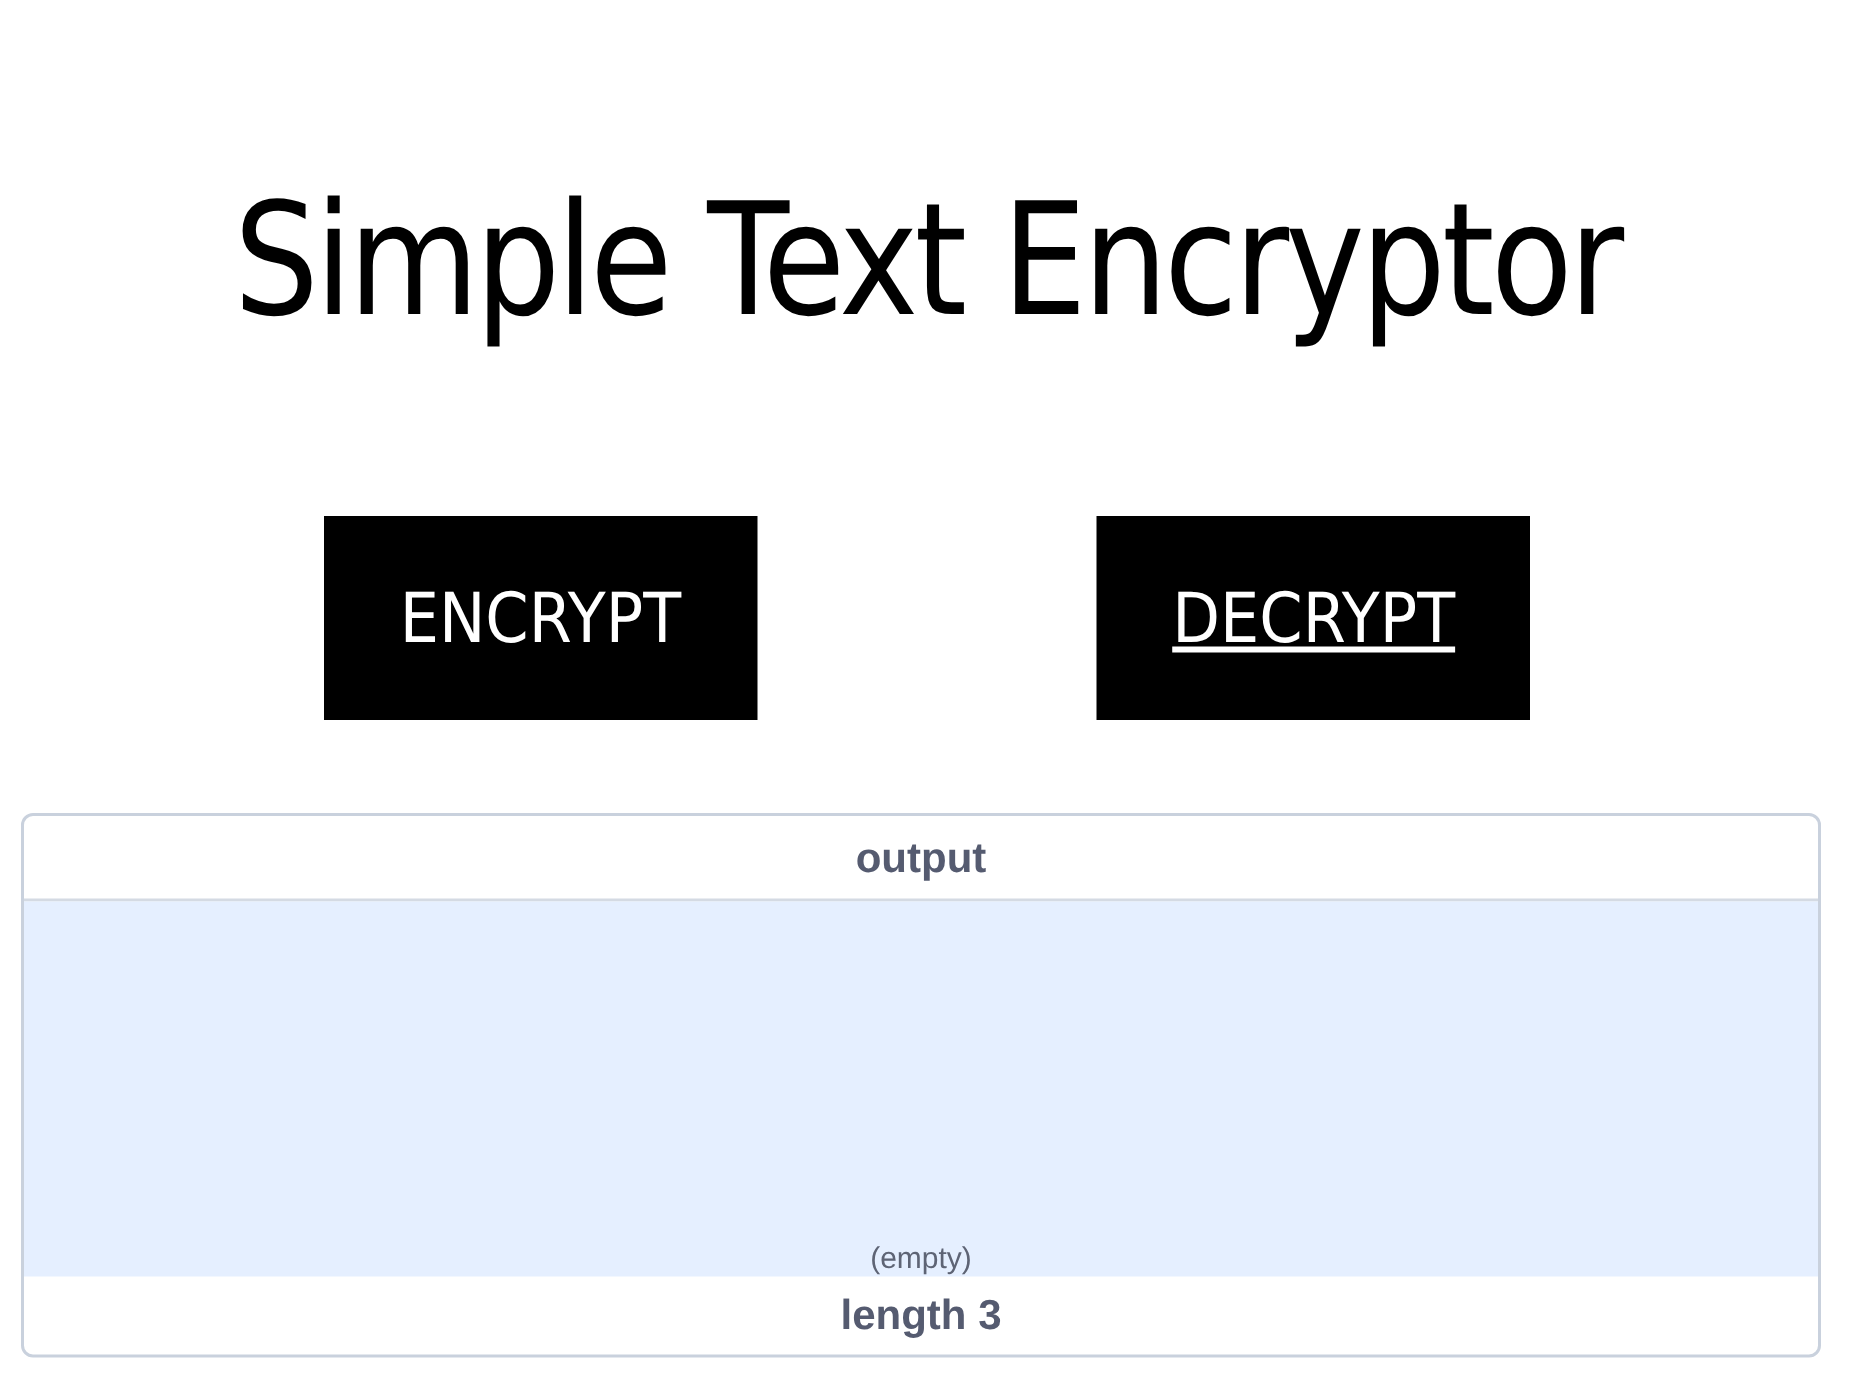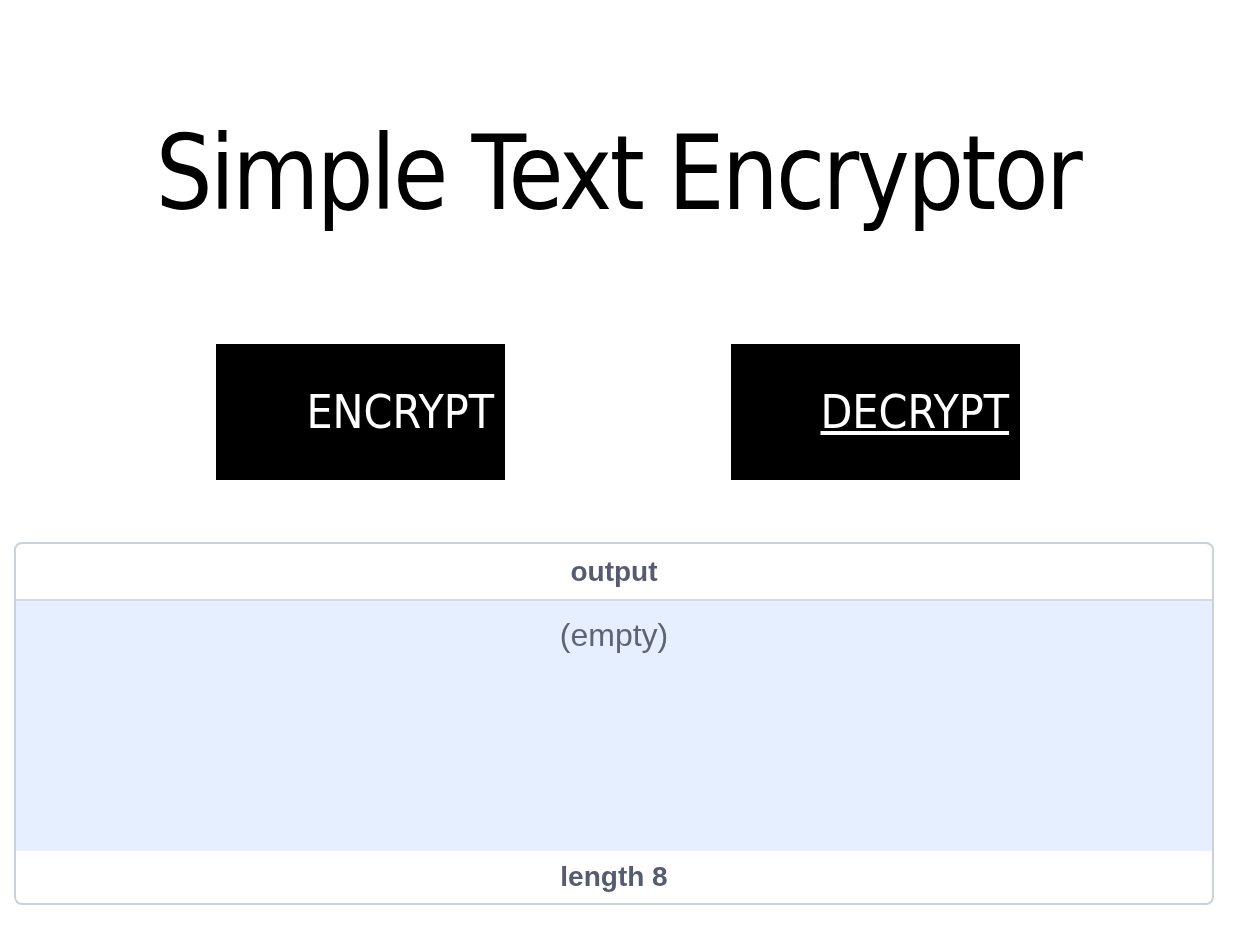--- a/index.html
+++ b/index.html
@@ -34,21 +34,21 @@
       top: 344px;
       width: 289px;
       height: 136px;
       background: #000000;
       color: #ffffff;
       border: none;
       font-family: "DejaVu Sans", sans-serif;
       font-size: 46px;
       display: flex;
       align-items: center;
-      justify-content: flex-end;
+      justify-content: center;
       cursor: pointer;
       padding: 0;
       box-sizing: border-box;
     }
     .btn span {
       display: inline-block;
       transform: scaleX(0.9);
       letter-spacing: 0px;
     }
     .btn-encrypt { left: 216px; }
@@ -76,25 +76,25 @@
       font-size: 28px;
       color: #555b70;
       box-sizing: border-box;
       height: 57px;
     }
     .panel-body {
       height: 250px;
       background: #e5efff;
       display: flex;
       justify-content: center;
-      align-items: flex-start;
+      align-items: flex-end;
       padding-top: 16px;
       box-sizing: border-box;
       font-family: "Liberation Sans", sans-serif;
-      font-size: 32px;
+      font-size: 20px;
       color: #5e6475;
     }
     .panel-footer {
       height: 52px;
       display: flex;
       align-items: center;
       justify-content: center;
       font-family: "Liberation Sans", sans-serif;
       font-weight: bold;
       font-size: 28px;
@@ -112,14 +112,14 @@
 
 <button class="btn btn-decrypt">
   <span>DECRYPT</span>
 </button>
 
 <div class="panel">
   <div class="panel-header">output</div>
   <div class="panel-body">
     <span>(empty)</span>
   </div>
-  <div class="panel-footer">length 8</div>
+  <div class="panel-footer">length 3</div>
 </div>
 
 </body></html>

